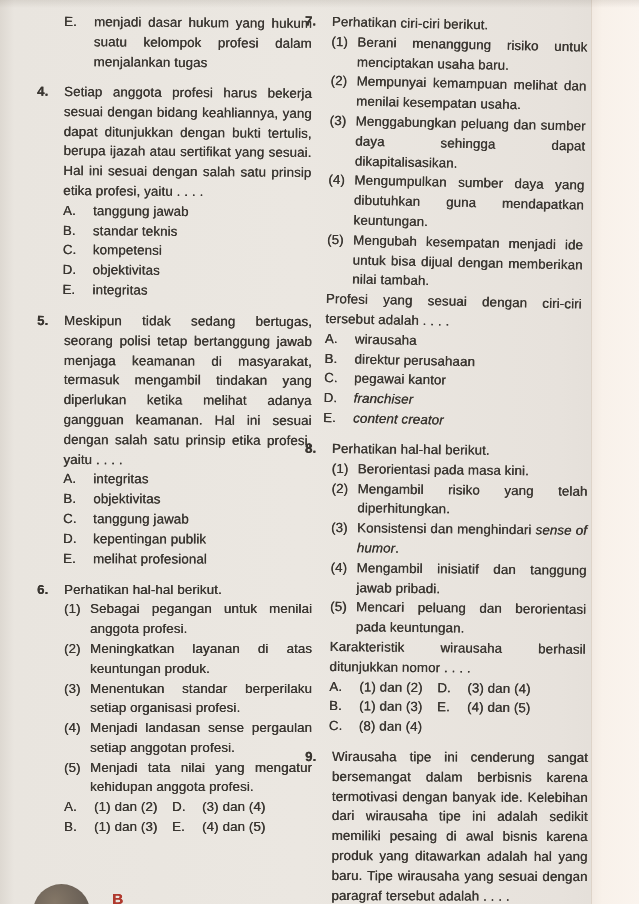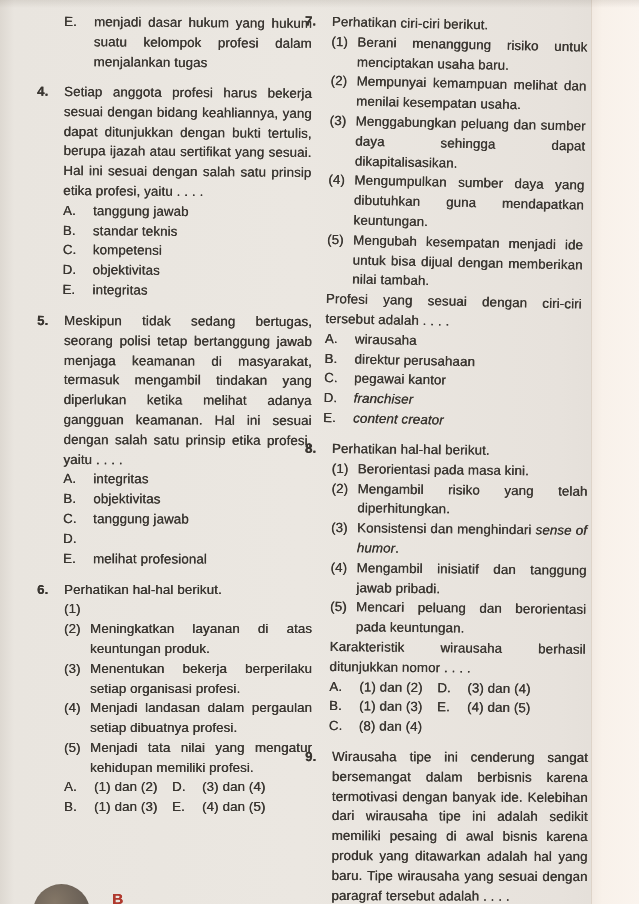--- a/index.html
+++ b/index.html
@@ -125,50 +125,52 @@
           <div class="option">
             <span class="lbl">B.</span>
             <span class="txt">objektivitas</span>
           </div>
           <div class="option">
             <span class="lbl">C.</span>
             <span class="txt">tanggung jawab</span>
           </div>
           <div class="option">
             <span class="lbl">D.</span>
+            <span class="txt">kepentingan publik</span>
           </div>
           <div class="option">
             <span class="lbl">E.</span>
             <span class="txt">melihat profesional</span>
           </div>
         </div>
       </div>
 
       <div class="q ink">
         <span class="qnum">6.</span>
         <p class="lead">Perhatikan hal-hal berikut.</p>
         <div>
           <div class="item">
             <span class="ilbl">(1)</span>
+            <span class="itxt">Sebagai pegangan untuk menilai anggota profesi.</span>
           </div>
           <div class="item">
             <span class="ilbl">(2)</span>
             <span class="itxt">Meningkatkan layanan di atas keuntungan produk.</span>
           </div>
           <div class="item">
             <span class="ilbl">(3)</span>
-            <span class="itxt">Menentukan bekerja berperilaku setiap organisasi profesi.</span>
+            <span class="itxt">Menentukan standar berperilaku setiap organisasi profesi.</span>
           </div>
           <div class="item">
             <span class="ilbl">(4)</span>
-            <span class="itxt">Menjadi landasan dalam pergaulan setiap dibuatnya profesi.</span>
+            <span class="itxt">Menjadi landasan sense pergaulan setiap anggotan profesi.</span>
           </div>
           <div class="item">
             <span class="ilbl">(5)</span>
-            <span class="itxt">Menjadi tata nilai yang mengatur kehidupan memiliki profesi.</span>
+            <span class="itxt">Menjadi tata nilai yang mengatur kehidupan anggota profesi.</span>
           </div>
         </div>
         <div>
           <div class="optrow">
             <span>A.</span>
             <span>(1) dan (2)</span>
             <span>D.</span>
             <span>(3) dan (4)</span>
           </div>
           <div class="optrow">

